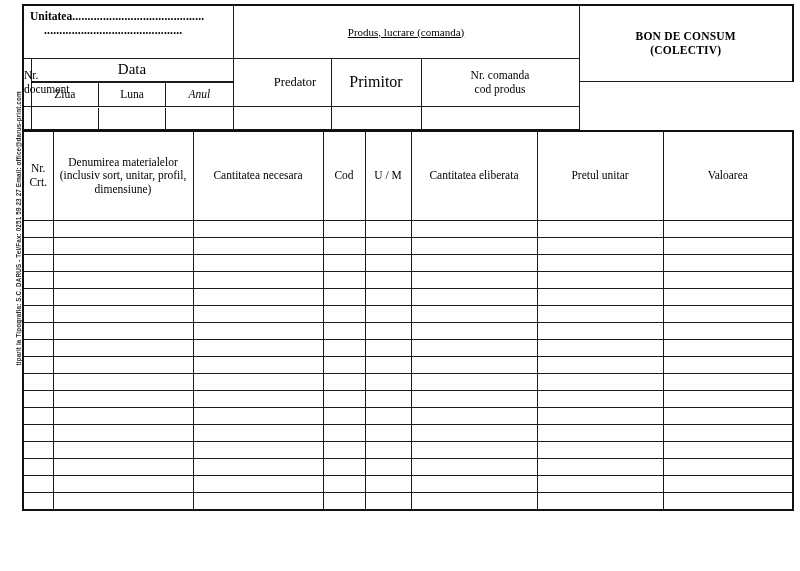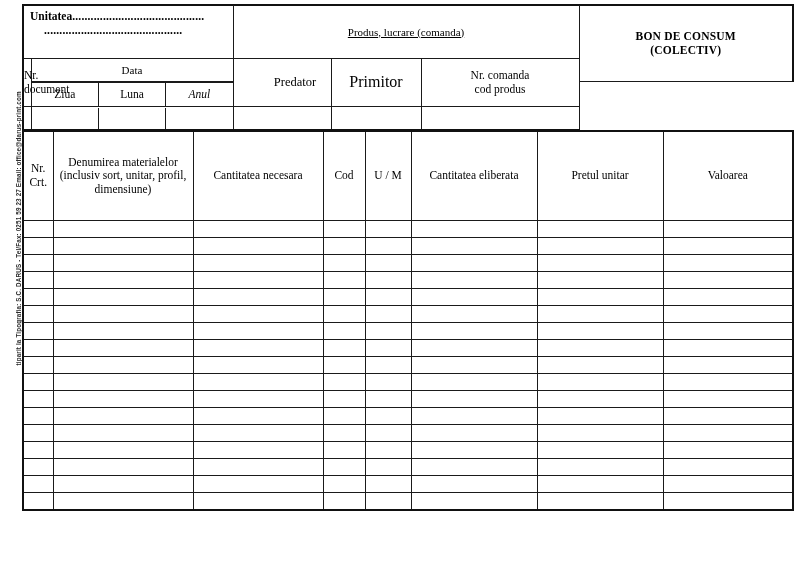--- a/index.html
+++ b/index.html
@@ -150,21 +150,21 @@
           <div>(COLECTIV)</div>
         </td>
       </tr>
       <tr></tr>
 
       <tr>
         <td rowspan="2" class="hv-left" style="height:46px;">
           <div>Nr.</div>
           <div>document</div>
         </td>
-        <td style="height:22px;font-size:11px;">Data</td>
+        <td style="height:22px;font-size:15px;">Data</td>
         <td rowspan="2" style="font-size:12.5px;padding-left:26px;">Predator</td>
         <td rowspan="2" style="font-size:16px;">Primitor</td>
         <td rowspan="2" class="hdr-multi">
           <div>Nr. comanda</div>
           <div>cod produs</div>
         </td>
       </tr>
       <tr>
         <td style="padding:0;border:none;">
           <table class="tbl" style="position:relative;width:100%;height:24px;">

